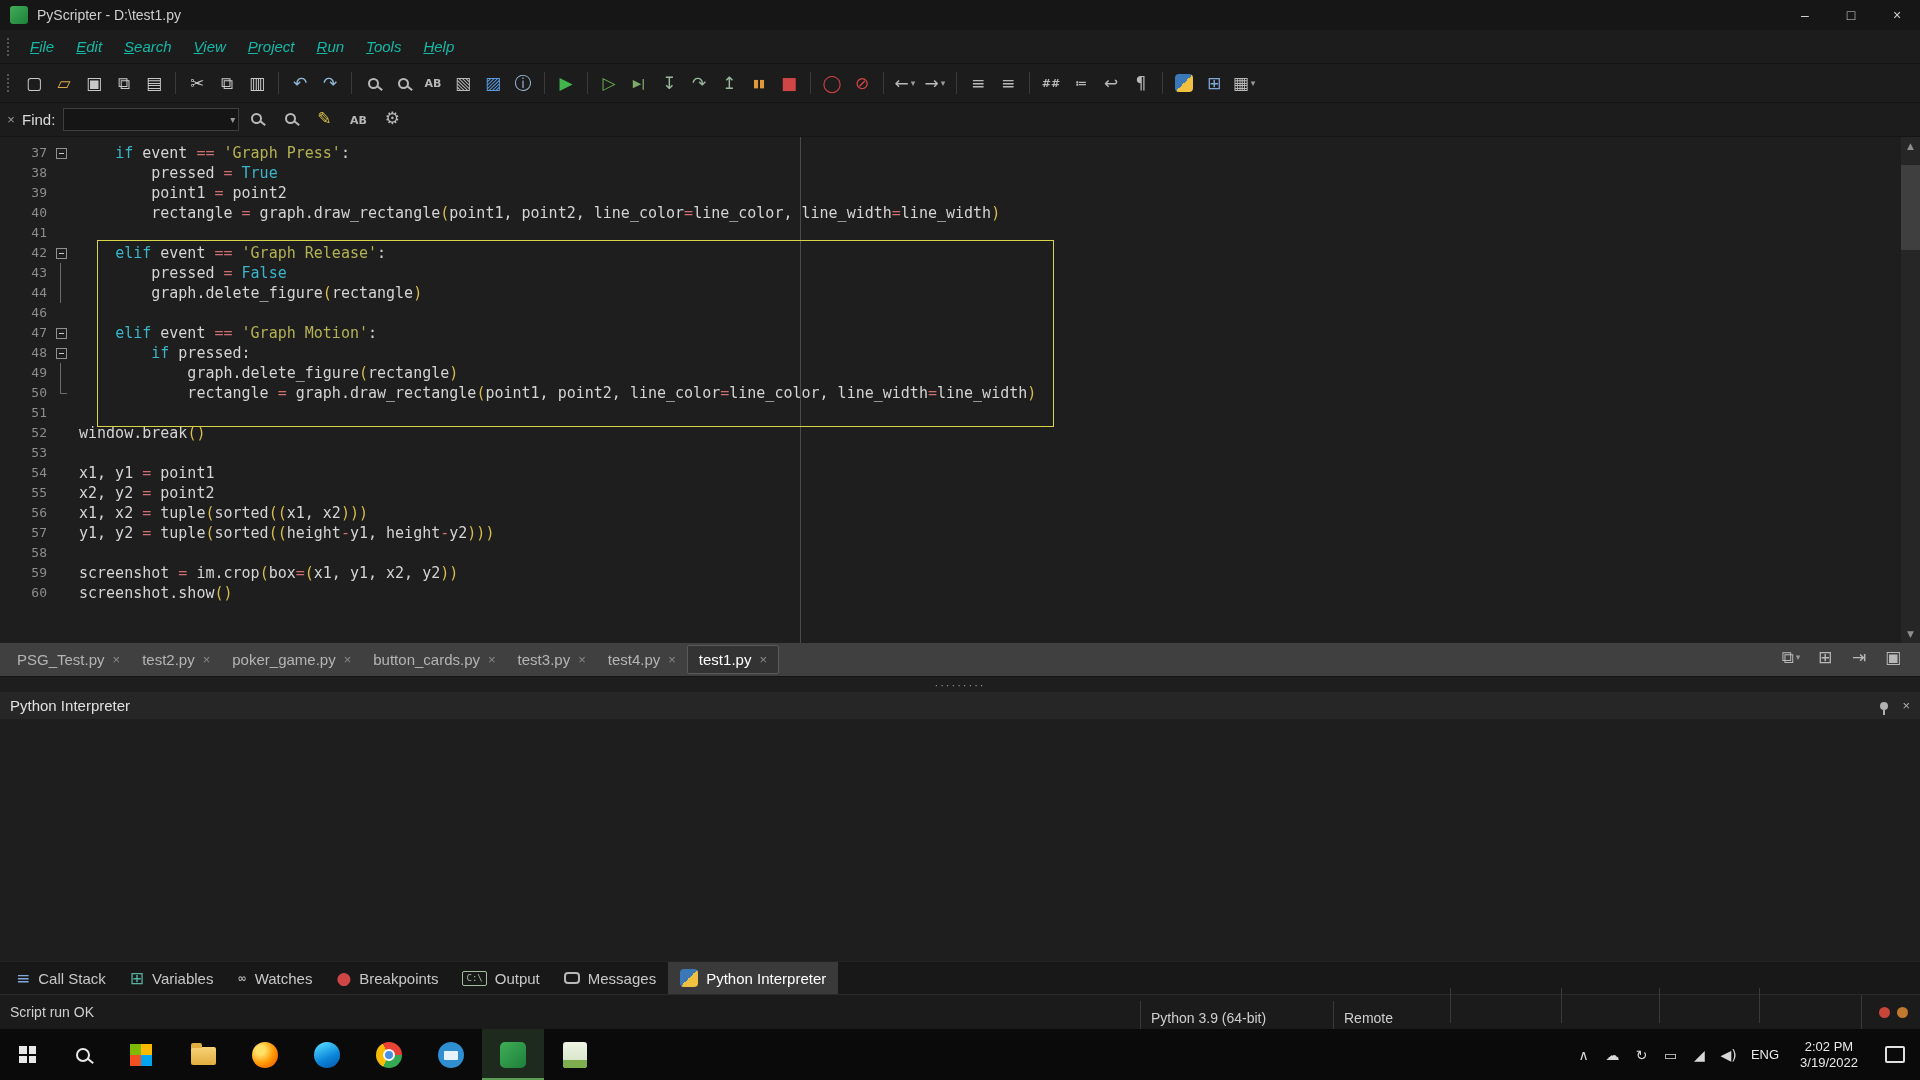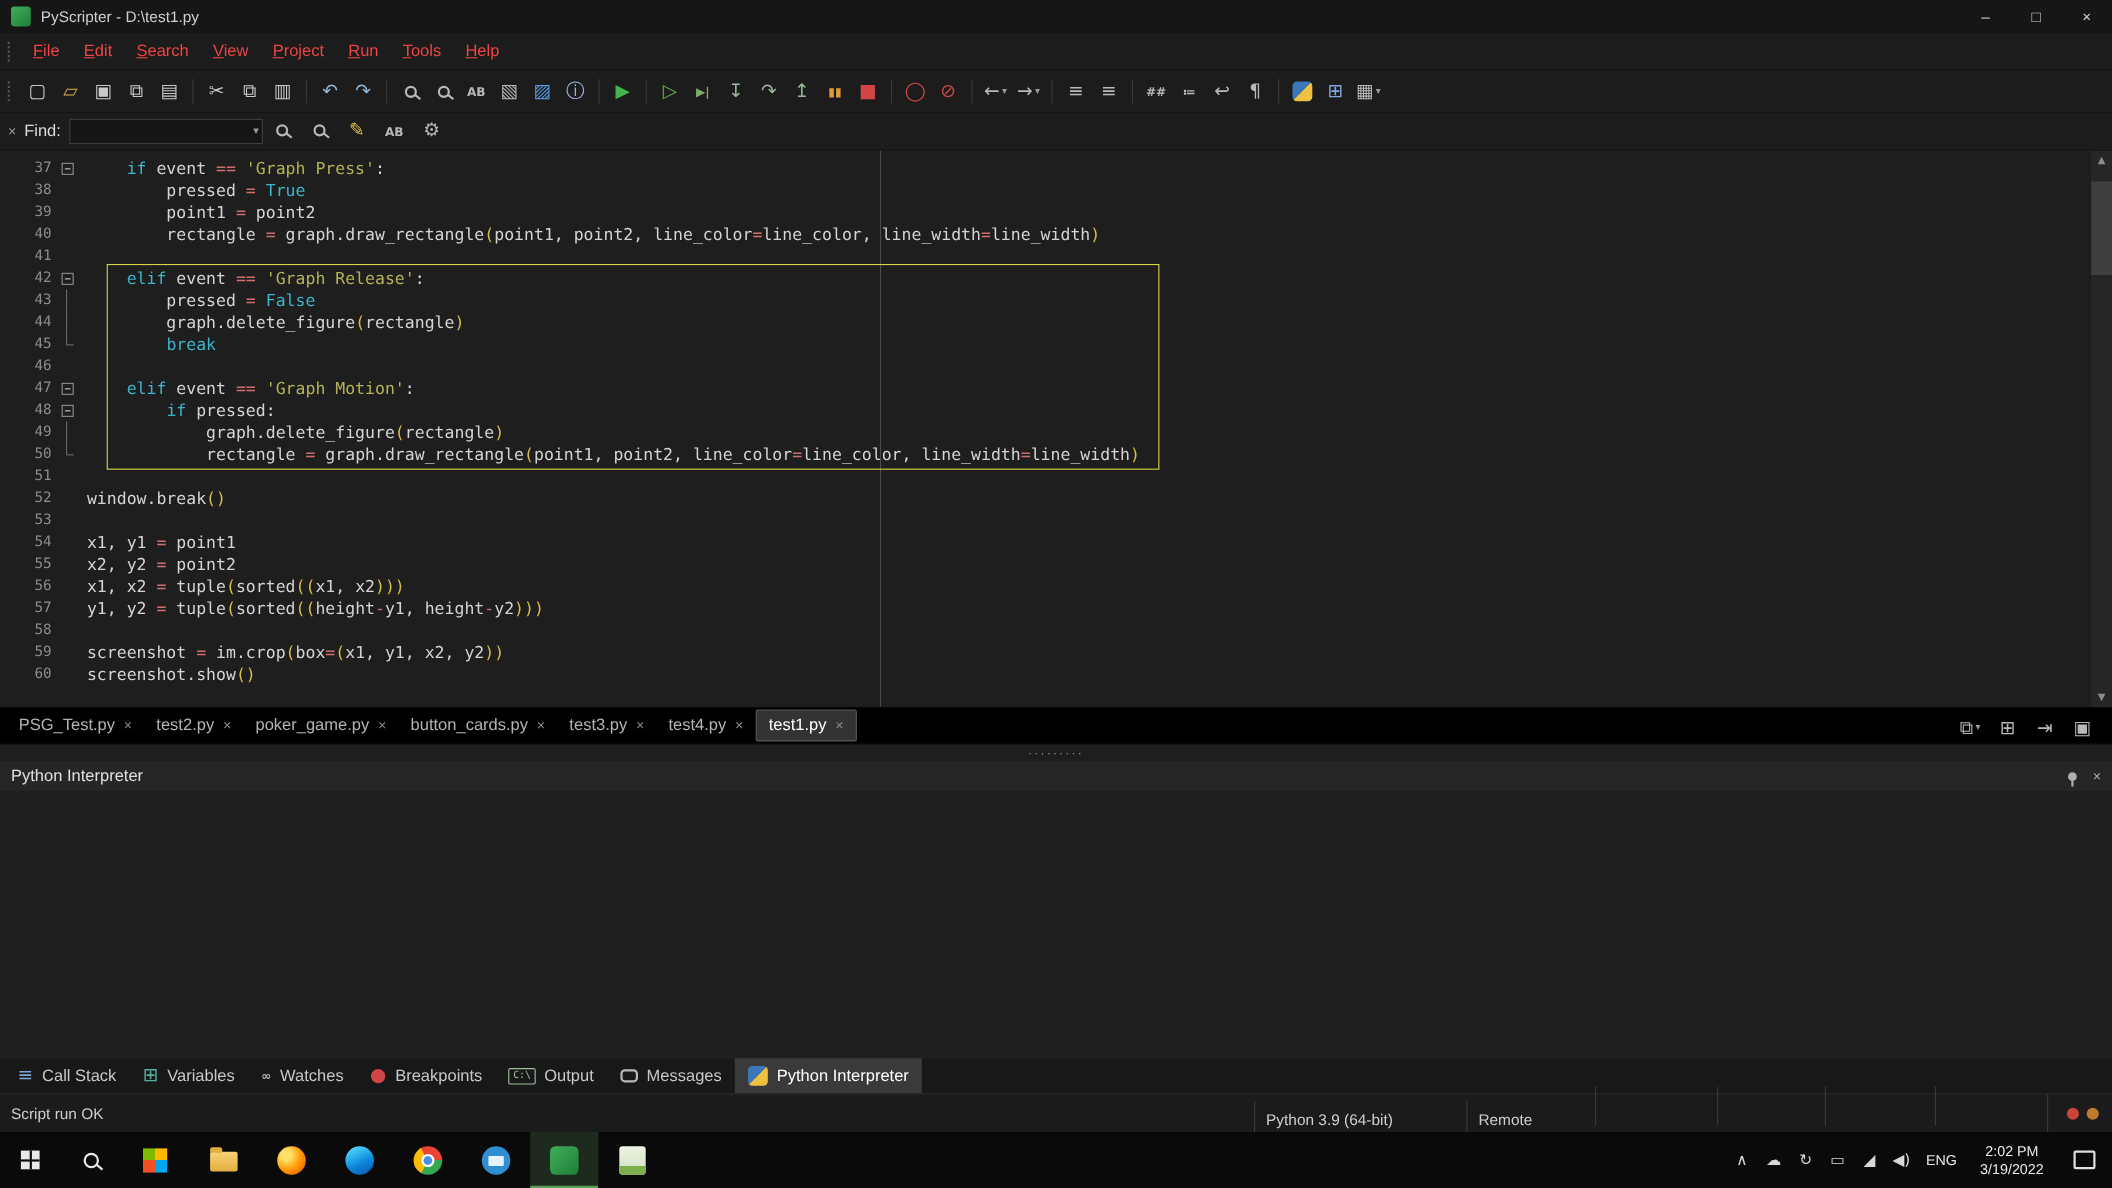--- a/index.html
+++ b/index.html
@@ -11,21 +11,21 @@
   
   .titlebar{position:absolute;top:0;left:0;right:0;height:30px;background:#161616;display:flex;align-items:center;}
   .app-ico{width:18px;height:18px;margin:0 9px 0 10px;border-radius:3px;background:linear-gradient(135deg,#3fae58,#1e7f3a);}
   .title-text{font-size:14px;color:#cfcfcf;}
   .win-controls{margin-left:auto;display:flex;height:100%;}
   .win-btn{width:46px;height:100%;display:flex;align-items:center;justify-content:center;color:#cfcfcf;font-size:14px;}
 
   
   .menubar{position:absolute;top:30px;left:0;right:0;height:34px;background:#1c1c1c;display:flex;align-items:center;padding-left:4px;font-size:15px;border-bottom:1px solid #141414;}
   .grip{width:5px;height:18px;border-left:2px dotted #555;margin:0 7px 0 3px;}
-  .menu-item{padding:5px 11px;color:#ef4444;}
+  .menu-item{padding:5px 11px;color:#14b8a6;font-style:italic;}
 
   
   .toolbar{position:absolute;top:64px;left:0;right:0;height:39px;background:#1c1c1c;display:flex;align-items:center;padding-left:4px;border-bottom:1px solid #141414;}
   .tbi{min-width:28px;height:28px;display:inline-flex;align-items:center;justify-content:center;border-radius:3px;margin:0 1px;color:#b8b8b8;}
   .tsep{width:1px;height:22px;background:#3a3a3a;margin:0 6px;}
   .gly{font-family:"DejaVu Sans",sans-serif;font-size:17px;line-height:1;}
   .txtico{font-size:11px;font-weight:bold;font-family:"DejaVu Sans",sans-serif;line-height:1;}
   .dd{font-size:9px;color:#9a9a9a;margin-left:2px;font-family:"DejaVu Sans",sans-serif;}
   .mag{display:inline-block;width:11px;height:11px;border:2px solid currentColor;border-radius:50%;position:relative;}
   .mag::after{content:"";position:absolute;width:7px;height:2px;background:currentColor;right:-6px;bottom:-2px;transform:rotate(40deg);}
@@ -57,21 +57,21 @@
   .fstub{position:absolute;left:8px;top:50%;width:7px;height:1px;background:#6a6a6a;}
   .code-text{white-space:pre;padding-left:9px;}
   .tok-df{color:#d4d4d4;text-align:center;} .tok-kw{color:#3ab5c9;} .tok-str{color:#b5b254;} .tok-op{color:#ce6f6f;} .tok-br{color:#d9bd4b;}
   .sel-rect{position:absolute;left:97px;top:103px;width:957px;height:187px;border:1px solid #d8d44a;z-index:2;pointer-events:none;}
   .vscroll{position:absolute;top:0;right:0;bottom:0;width:19px;background:#262626;display:flex;flex-direction:column;align-items:center;z-index:3;}
   .vs-arrow{height:18px;line-height:18px;font-size:9px;color:#8d8d8d;font-family:"DejaVu Sans",sans-serif;}
   .vs-thumb{width:100%;height:85px;background:#3f3f3f;margin-top:10px;}
   .vs-space{flex:1;}
 
   
-  .tabbar{position:absolute;top:643px;left:0;right:0;height:34px;background:#000000;display:flex;align-items:flex-end;border-bottom:1px solid #141414;}
+  .tabbar{position:absolute;top:643px;left:0;right:0;height:34px;background:#404040;display:flex;align-items:flex-start;border-bottom:1px solid #141414;}
   .etabs{display:flex;align-items:center;height:100%;padding-left:6px;}
   .etab{display:flex;align-items:center;gap:8px;padding:5px 11px;font-size:15px;color:#b4b4b4;}
   .etab.active{background:#333;border:1px solid #5a5a5a;border-radius:2px;color:#fff;}
   .etab-close{color:#8a8a8a;font-size:13px;}
   .etab-actions{margin-left:auto;display:flex;align-items:center;padding-right:12px;gap:4px;}
 
   
   .splitter{position:absolute;top:677px;left:0;right:0;height:15px;background:#1e1e1e;display:flex;align-items:center;justify-content:center;}
   .dots{color:#9a9a9a;font-size:11px;letter-spacing:2px;line-height:6px;}
 
@@ -343,28 +343,20 @@
           <span class="code-text"><span class="tok-df">        pressed </span><span class="tok-op">=</span><span class="tok-df"> </span><span class="tok-kw">False</span></span>
         </div>
         <div class="code-line">
           <span class="gut-num">44</span>
           <span class="gut-fold">
             <span class="fline"></span>
           </span>
           <span class="code-text"><span class="tok-df">        graph.delete_figure</span><span class="tok-br">(</span><span class="tok-df">rectangle</span><span class="tok-br">)</span></span>
         </div>
         <div class="code-line">
-          <span class="gut-num">45</span>
-          <span class="gut-fold">
-            <span class="fline half"></span>
-            <span class="fstub"></span>
-          </span>
-          <span class="code-text"><span class="tok-df">        </span><span class="tok-kw">break</span></span>
-        </div>
-        <div class="code-line">
           <span class="gut-num">46</span>
           <span class="gut-fold"></span>
           <span class="code-text"></span>
         </div>
         <div class="code-line">
           <span class="gut-num">47</span>
           <span class="gut-fold">
             <span class="fbox"></span>
           </span>
           <span class="code-text"><span class="tok-df">    </span><span class="tok-kw">elif</span><span class="tok-df"> event </span><span class="tok-op">==</span><span class="tok-df"> </span><span class="tok-str">'Graph Motion'</span><span class="tok-df">:</span></span>

